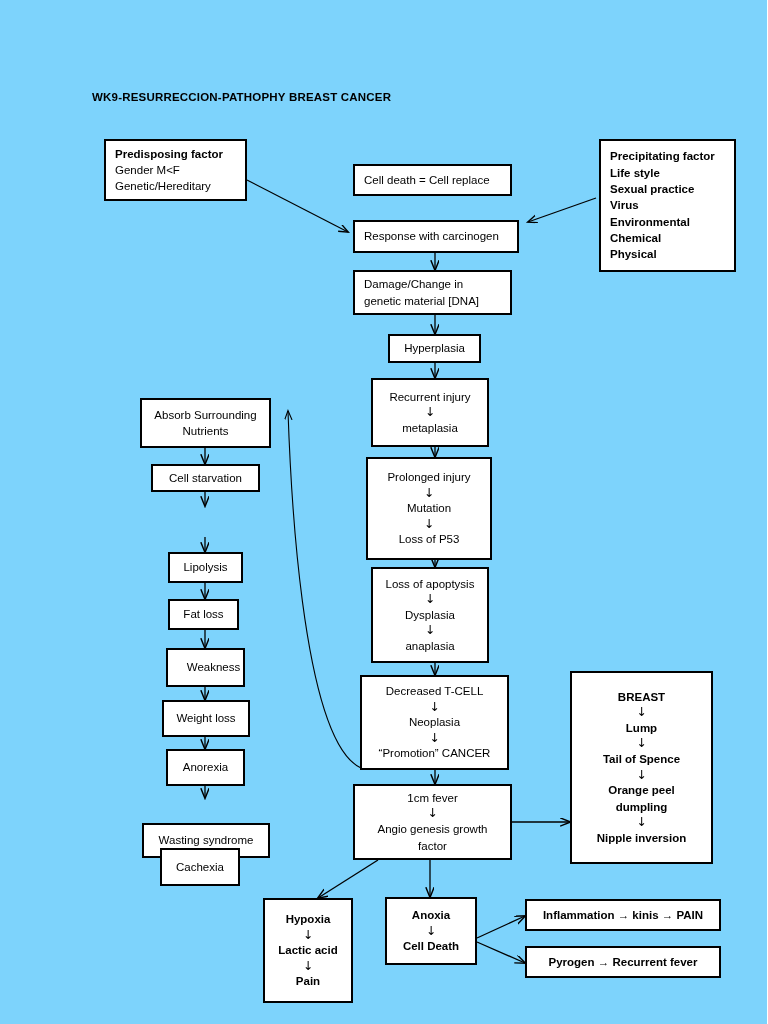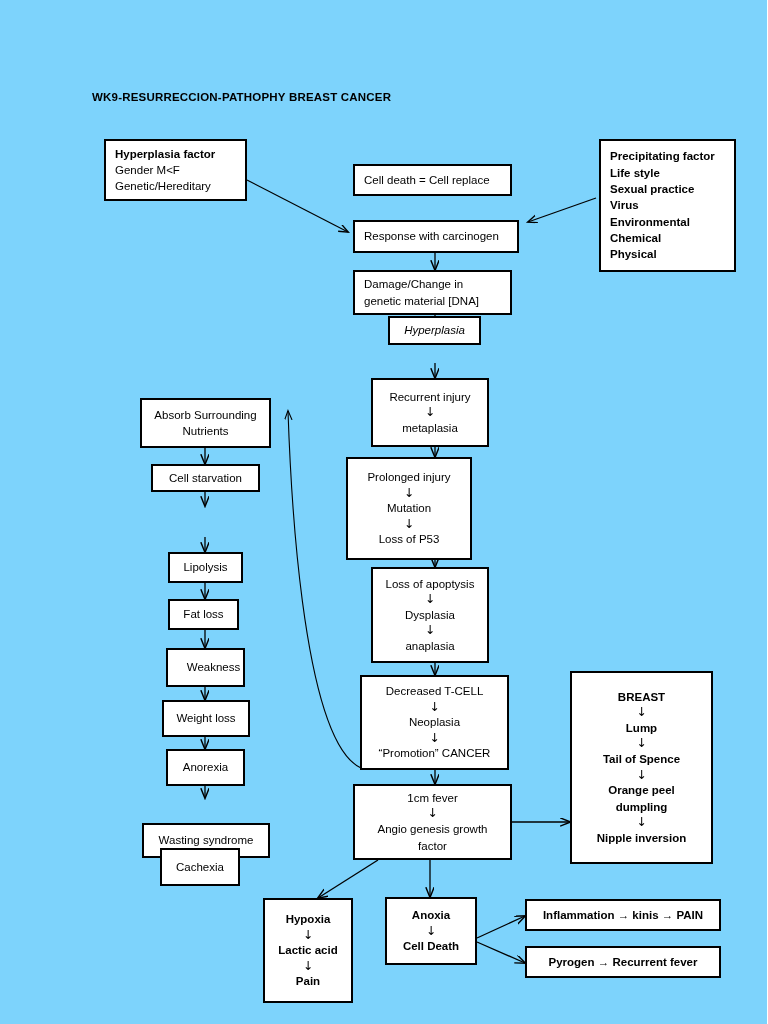--- a/index.html
+++ b/index.html
@@ -107,21 +107,21 @@
     <line x1="205" y1="537" x2="205" y2="552" stroke="#000" stroke-width="1.3" marker-end="url(#ah)"></line>
     <line x1="205" y1="583" x2="205" y2="599" stroke="#000" stroke-width="1.3" marker-end="url(#ah)"></line>
     <line x1="205" y1="630" x2="205" y2="648" stroke="#000" stroke-width="1.3" marker-end="url(#ah)"></line>
     <line x1="205" y1="687" x2="205" y2="700" stroke="#000" stroke-width="1.3" marker-end="url(#ah)"></line>
     <line x1="205" y1="737" x2="205" y2="749" stroke="#000" stroke-width="1.3" marker-end="url(#ah)"></line>
     <line x1="205" y1="786" x2="205" y2="798" stroke="#000" stroke-width="1.3" marker-end="url(#ah)"></line>
     <line x1="205" y1="833" x2="205" y2="848" stroke="#000" stroke-width="1.3" marker-end="url(#ah)"></line>
   </svg>
 
   <div class="node left" style="left:104px; top:139px; width:143px; height:62px;">
-    <span class="ln bold">Hyperplasia factor</span>
+    <span class="ln bold">Predisposing factor</span>
     <span class="ln">Gender M&lt;F</span>
     <span class="ln">Genetic/Hereditary</span>
   </div>
 
   <div class="node left" style="left:599px; top:139px; width:137px; height:133px;">
     <span class="ln bold">Precipitating factor</span>
     <span class="ln bold">Life style</span>
     <span class="ln bold">Sexual practice</span>
     <span class="ln bold">Virus</span>
     <span class="ln bold">Environmental</span>
@@ -135,31 +135,31 @@
 
   <div class="node left" style="left:353px; top:220px; width:166px; height:33px;">
     <span class="ln">Response with carcinogen</span>
   </div>
 
   <div class="node left" style="left:353px; top:270px; width:159px; height:45px;">
     <span class="ln">Damage/Change in</span>
     <span class="ln">genetic material [DNA]</span>
   </div>
 
-  <div class="node center" style="left:388px; top:316px; width:93px; height:29px;font-style:italic;">
+  <div class="node center" style="left:388px; top:334px; width:93px; height:29px;">
     <span class="ln">Hyperplasia</span>
   </div>
 
   <div class="node center" style="left:371px; top:378px; width:118px; height:69px;">
     <span class="ln">Recurrent injury</span>
     <span class="arrowch">↓</span>
     <span class="ln">metaplasia</span>
   </div>
 
-  <div class="node center" style="left:346px; top:457px; width:126px; height:103px;">
+  <div class="node center" style="left:366px; top:457px; width:126px; height:103px;">
     <span class="ln">Prolonged injury</span>
     <span class="arrowch">↓</span>
     <span class="ln">Mutation</span>
     <span class="arrowch">↓</span>
     <span class="ln">Loss of P53</span>
   </div>
 
   <div class="node center" style="left:371px; top:567px; width:118px; height:96px;">
     <span class="ln">Loss of apoptysis</span>
     <span class="arrowch">↓</span>

